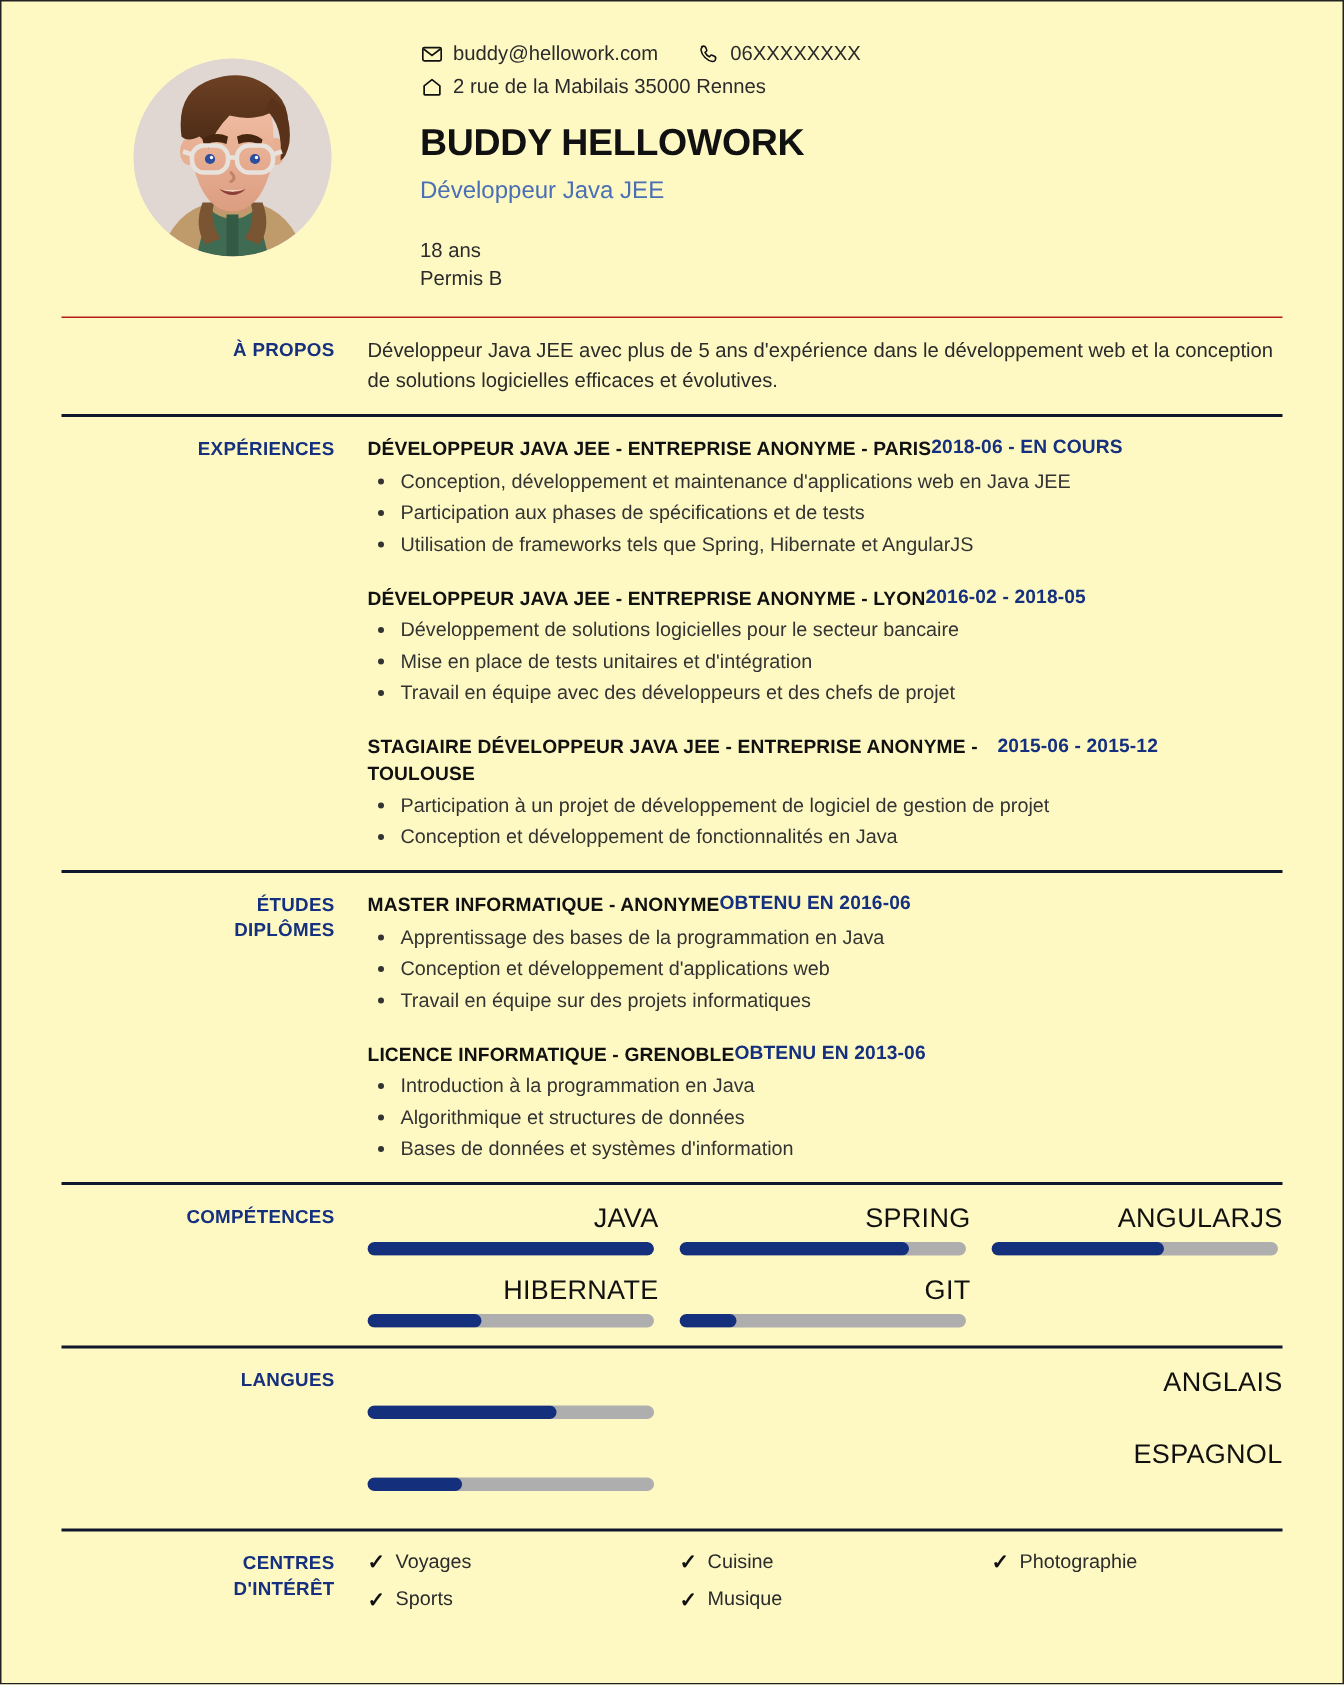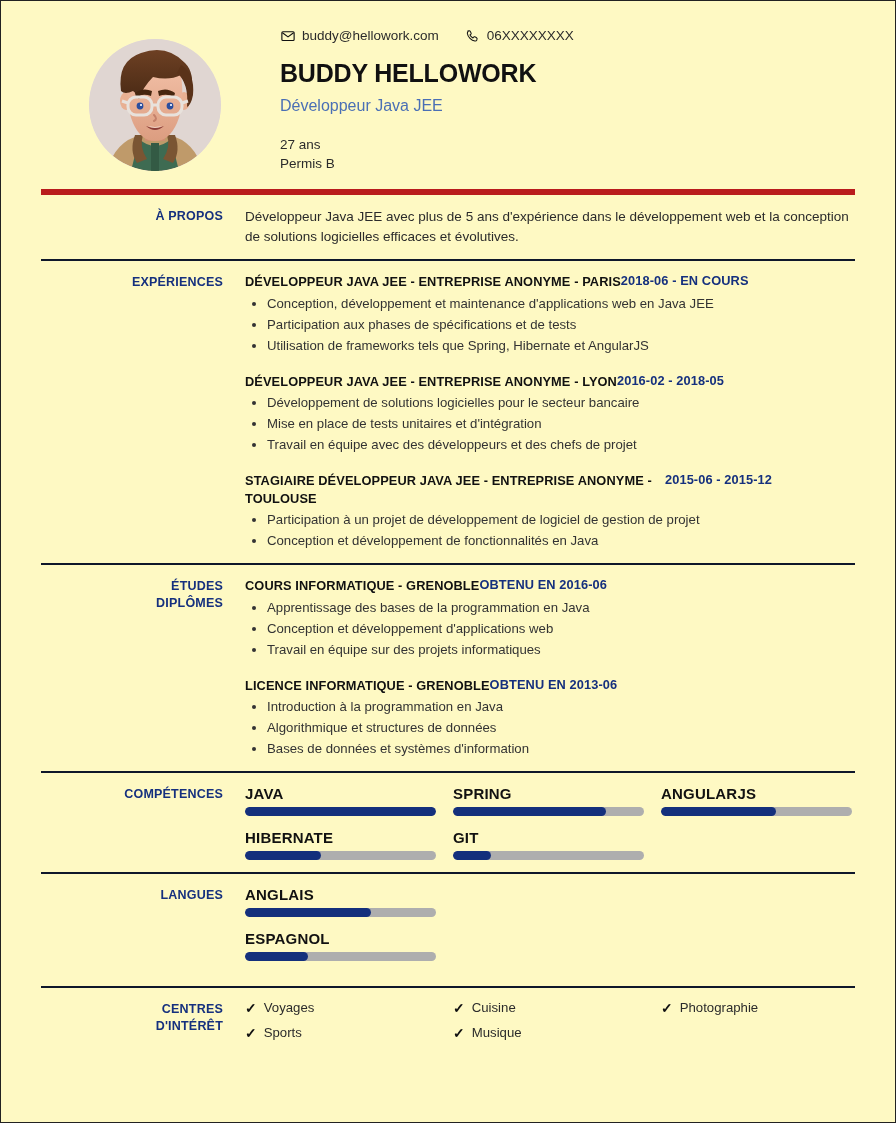--- a/index.html
+++ b/index.html
@@ -79,21 +79,21 @@
   }
 
   
   .section {
     display: flex;
     align-items: flex-start;
     border-top: 2px solid #0f172a;
     padding-top: 12px;
     padding-bottom: 12px;
   }
-  .section.first { border-top: 6px solid #b91c1c; margin-top: 16px; }
+  .section.first { border-top: 1px solid #b91c1c; margin-top: 16px; }
   .sec-label {
     width: 200px;
     flex: 0 0 200px;
     text-align: right;
     padding-right: 18px;
     font-size: 12.5px;
     font-weight: bold;
     color: #15307e;
     letter-spacing: 0.2px;
     line-height: 17px;
@@ -154,25 +154,26 @@
   }
 
   
   .grid3 {
     display: grid;
     grid-template-columns: 1fr 1fr 1fr;
     column-gap: 14px;
     row-gap: 13px;
   }
   .skill-name {
-    font-size: 15px;
-    font-weight: bold;
+    font-size: 18px;
+    font-weight: normal;
     color: #111;
     letter-spacing: 0.2px;
     margin-bottom: 5px;
+    text-align: right;
   }
   .bar-track {
     height: 9px;
     background: #aeaeae;
     border-radius: 5px;
     overflow: hidden;
     width: 191px;
   }
   .bar-fill {
     height: 100%;
@@ -272,24 +273,32 @@
         <span>buddy@hellowork.com</span>
         <span class="gap"></span>
         <span class="ico">
           <svg width="14" height="14" viewBox="0 0 16 16">
                 <path d="M3.2 2.4 q2.2-1 3 .6 l.8 1.8 q.3.8-.4 1.3 l-.9.7 q1 2.2 3.4 3.4 l.7-.9 q.5-.7 1.3-.4 l1.8.8 q1.6.8.6 3 -.6 1.2-2.2 1 -3-.4-5.6-3 -2.6-2.6-3-5.6 -.2-1.6 1-2.2 z" fill="none" stroke="#111" stroke-width="1.2" stroke-linejoin="round"></path>
               </svg>
         </span>
         <span>06XXXXXXXX</span>
       </div>
 
+      <div class="contact-line">
+        <span class="ico">
+          <svg width="14" height="14" viewBox="0 0 16 16">
+                <path d="M2 7.2 L8 2.4 L14 7.2 L14 13.4 Q14 14 13.4 14 L2.6 14 Q2 14 2 13.4 Z" fill="none" stroke="#111" stroke-width="1.3" stroke-linejoin="round"></path>
+              </svg>
+        </span>
+        <span>2 rue de la Mabilais 35000 Rennes</span>
+      </div>
 
       <div class="fullname">BUDDY HELLOWORK</div>
       <div class="jobtitle">Développeur Java JEE</div>
-      <div class="meta-line">27 ans</div>
+      <div class="meta-line">18 ans</div>
       <div class="meta-line">Permis B</div>
     </div>
   </div>
 
   <div class="section first">
     <div class="sec-label">À PROPOS</div>
     <div class="sec-body">
       <div class="about-text">Développeur Java JEE avec plus de 5 ans d'expérience dans le développement web et la conception de solutions logicielles efficaces et évolutives.</div>
     </div>
   </div>
@@ -338,21 +347,21 @@
 
   <div class="section">
     <div class="sec-label">
       <div>ÉTUDES</div>
       <div>DIPLÔMES</div>
     </div>
     <div class="sec-body">
 
       <div class="entry">
         <div class="entry-head">
-          <div class="entry-title">COURS INFORMATIQUE - GRENOBLE</div>
+          <div class="entry-title">MASTER INFORMATIQUE - ANONYME</div>
           <div class="entry-date">OBTENU EN 2016-06</div>
         </div>
         <ul class="bullets">
           <li>Apprentissage des bases de la programmation en Java</li>
           <li>Conception et développement d'applications web</li>
           <li>Travail en équipe sur des projets informatiques</li>
         </ul>
       </div>
 
       <div class="entry">

